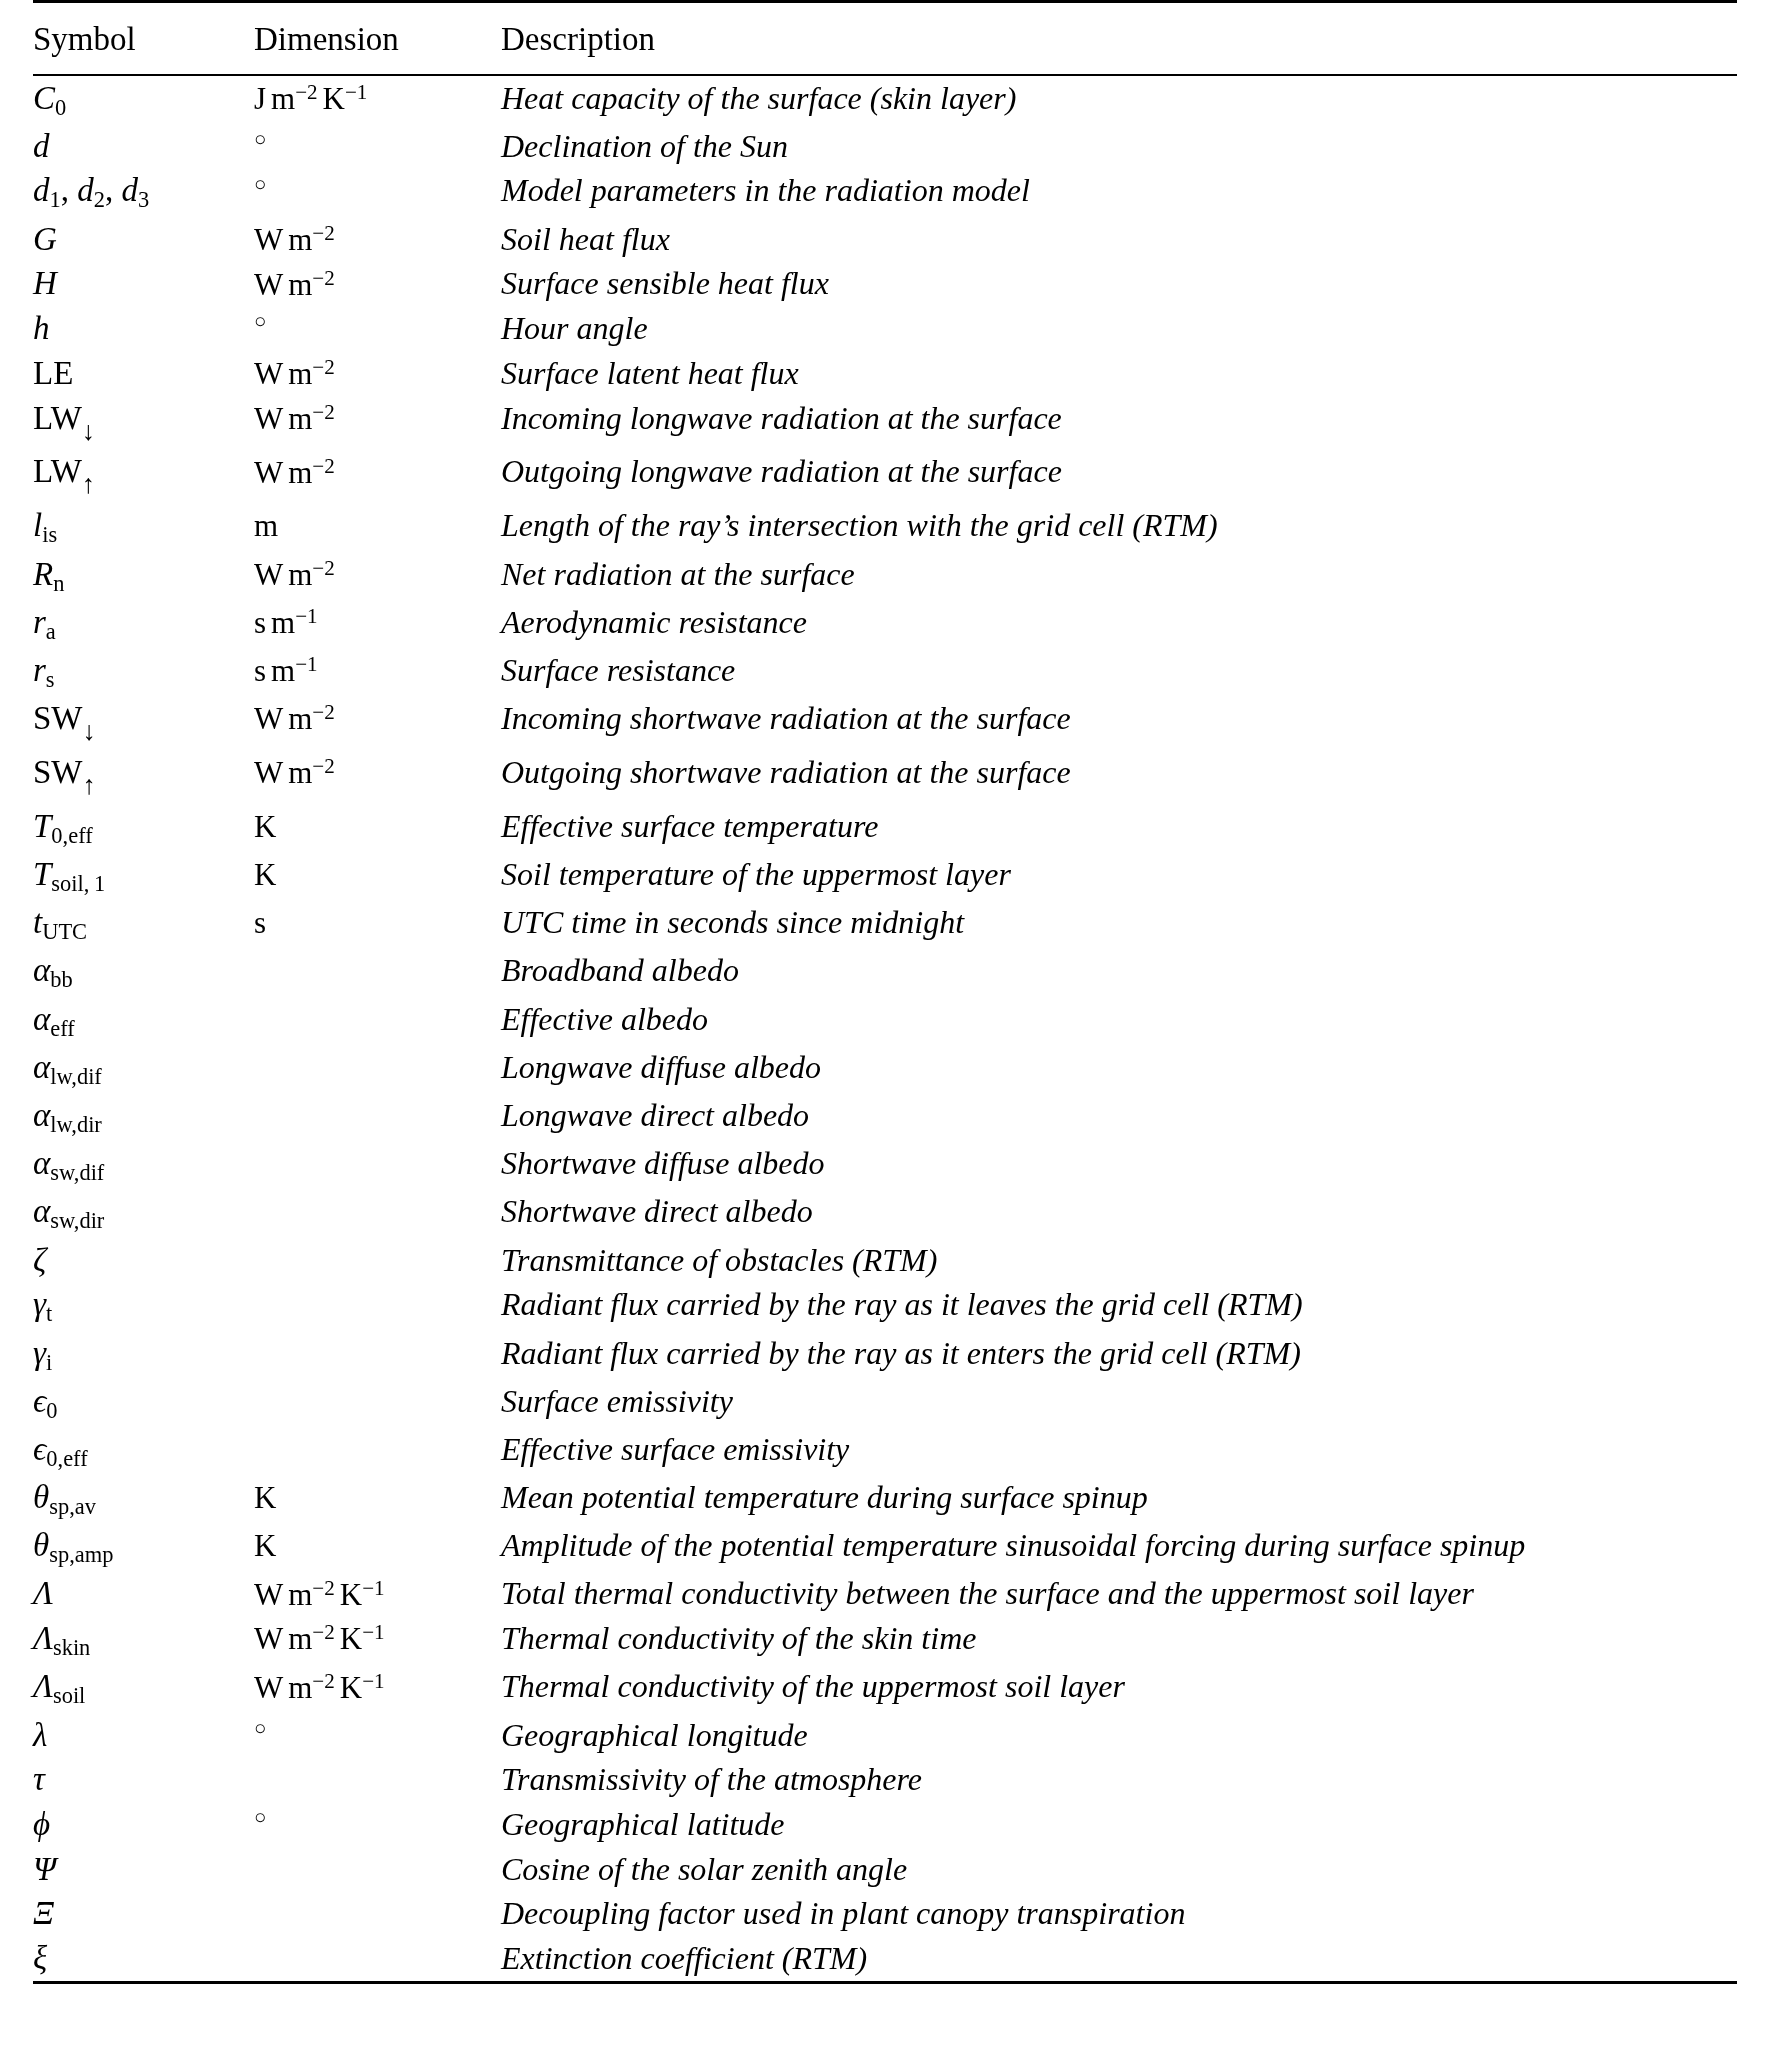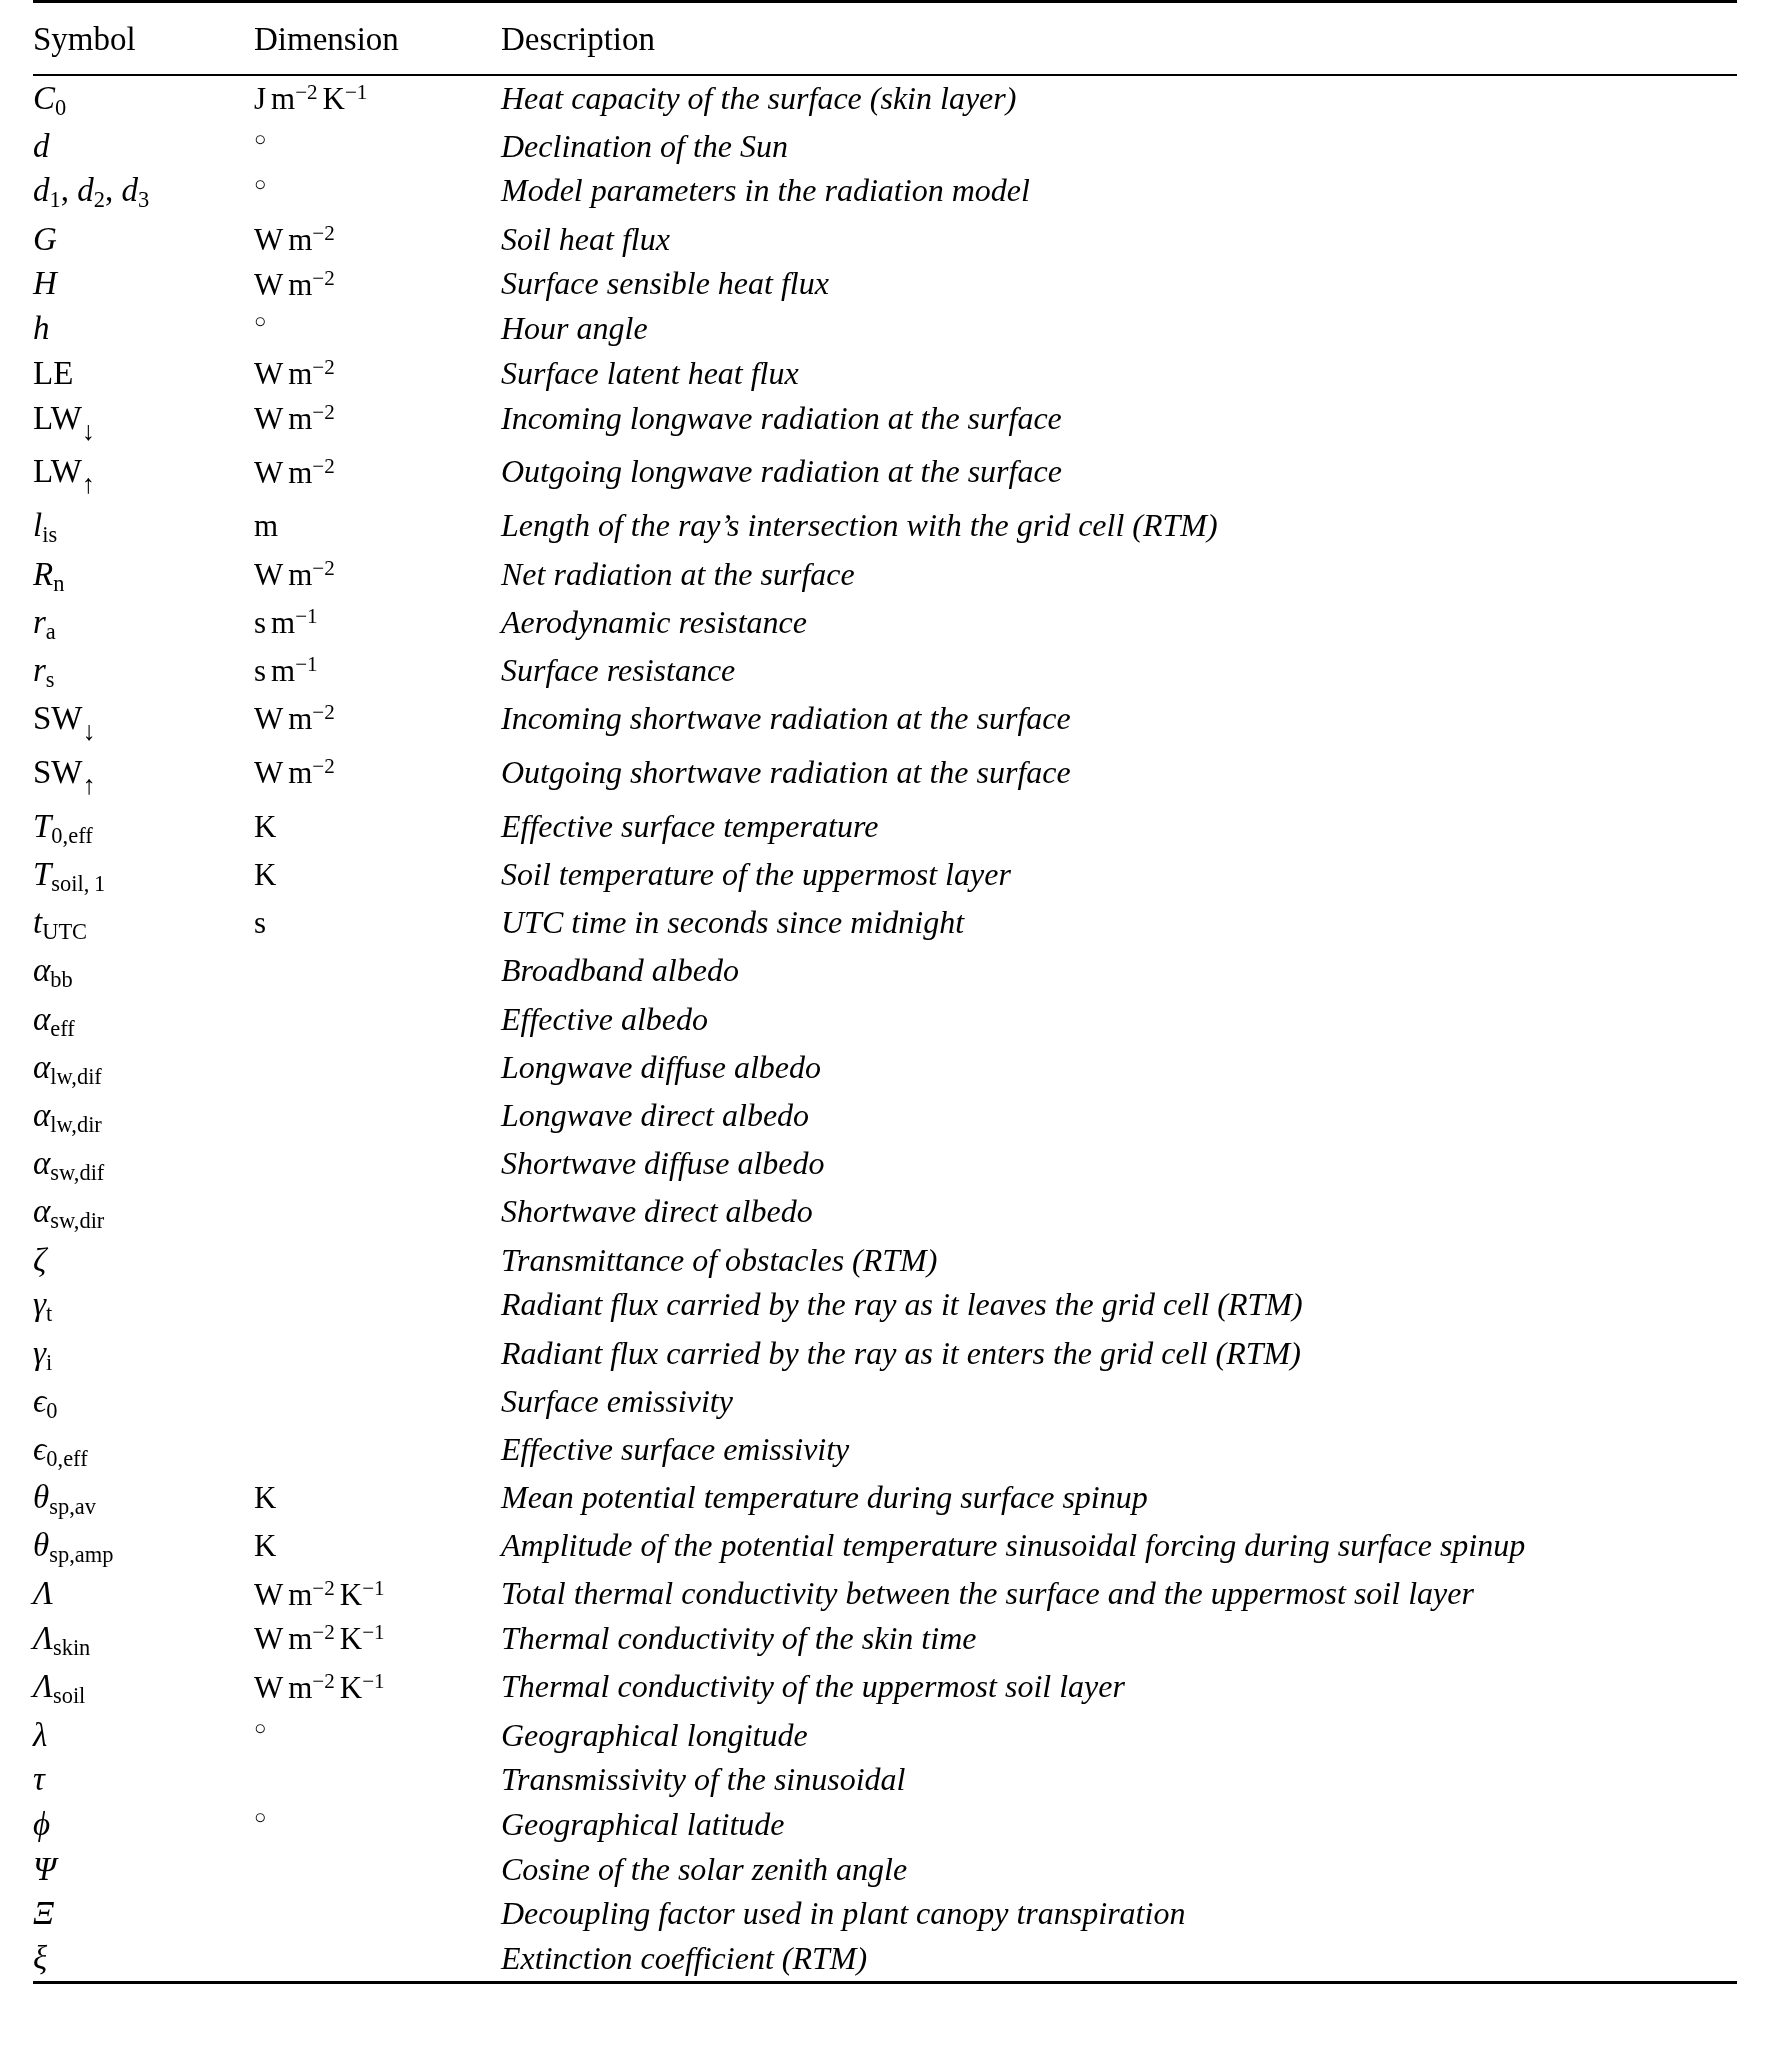--- a/index.html
+++ b/index.html
@@ -302,21 +302,21 @@
           <td class="desc">Thermal conductivity of the uppermost soil layer</td>
         </tr>
         <tr>
           <td class="sym"><span class="greek">λ</span></td>
           <td class="dim"><span class="deg">○</span></td>
           <td class="desc">Geographical longitude</td>
         </tr>
         <tr>
           <td class="sym"><span class="greek">τ</span></td>
           <td class="dim"></td>
-          <td class="desc">Transmissivity of the sinusoidal</td>
+          <td class="desc">Transmissivity of the atmosphere</td>
         </tr>
         <tr>
           <td class="sym"><span class="greek">ϕ</span></td>
           <td class="dim"><span class="deg">○</span></td>
           <td class="desc">Geographical latitude</td>
         </tr>
         <tr>
           <td class="sym"><span class="greek">Ψ</span></td>
           <td class="dim"></td>
           <td class="desc">Cosine of the solar zenith angle</td>

